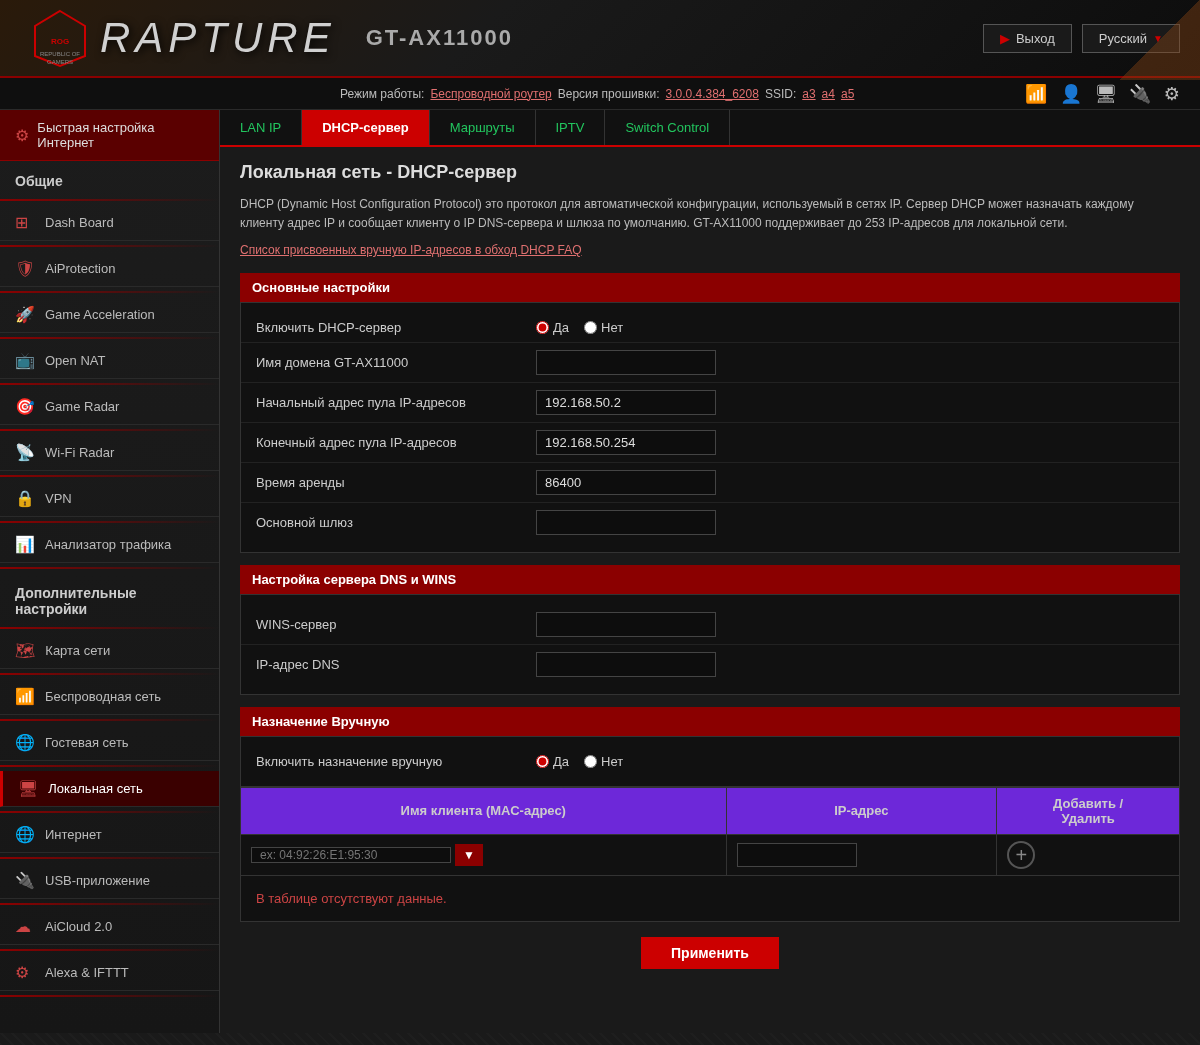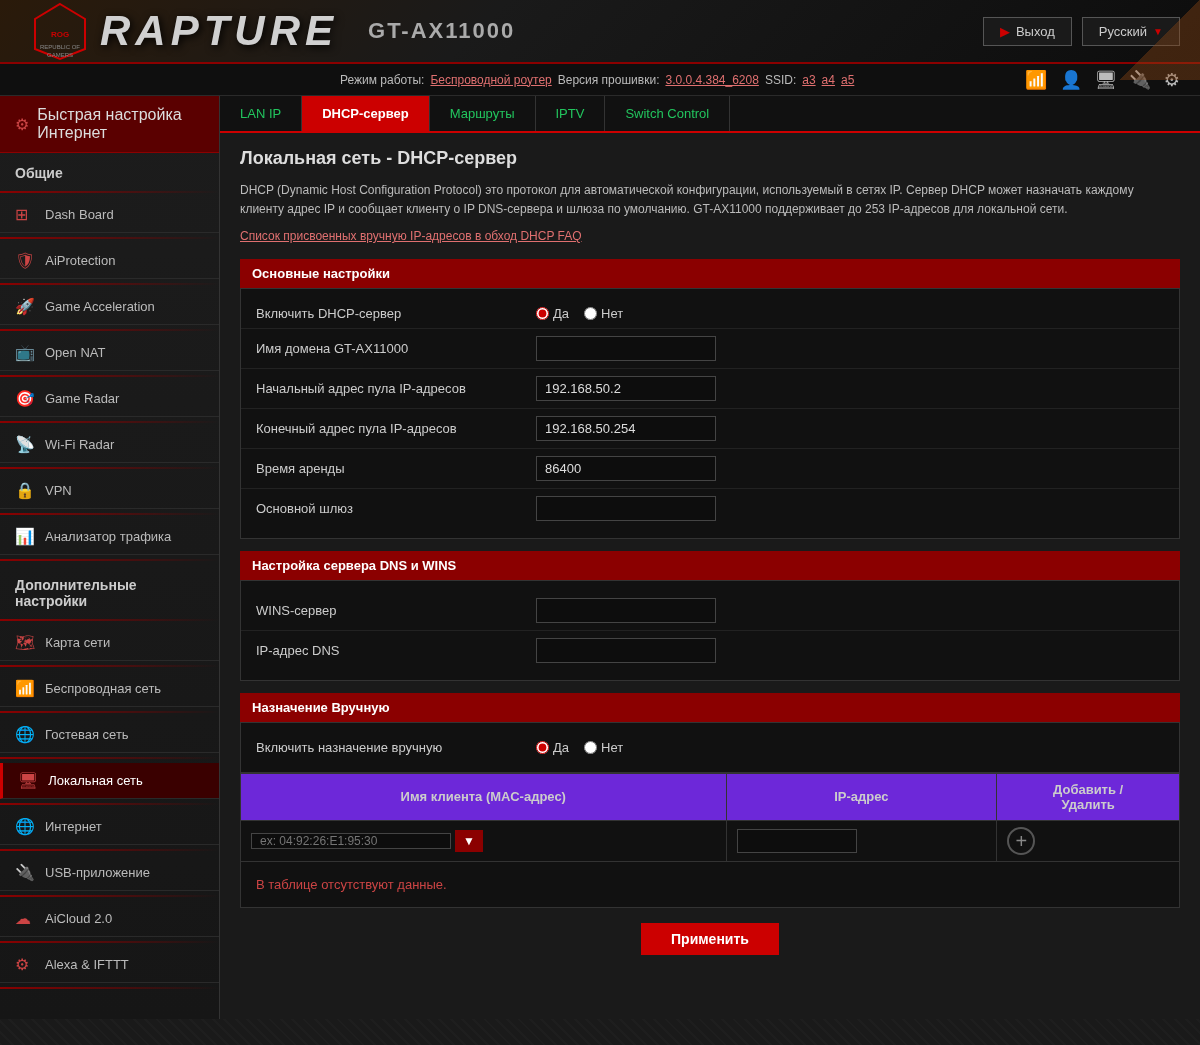--- a/index.html
+++ b/index.html
@@ -10,21 +10,21 @@
       background-image: repeating-linear-gradient(45deg, #1e1e1e 0px, #1e1e1e 2px, transparent 2px, transparent 8px);
       font-family: Arial, sans-serif;
       font-size: 13px;
       color: #ccc;
       overflow: hidden;
     }
 
     
     .header {
       background: linear-gradient(135deg, #2a1a0a 0%, #1a1a1a 40%, #0d0d0d 100%);
-      height: 64px;
+      height: 78px;
       display: flex;
       align-items: center;
       padding: 0 20px;
       border-bottom: 2px solid #8b0000;
       position: relative;
     }
     .model-name {
       font-size: 22px;
       font-weight: bold;
       color: #aaa;
@@ -91,21 +91,21 @@
     .sidebar {
       width: 220px;
       background: linear-gradient(180deg, #1c1c1c 0%, #161616 100%);
       border-right: 1px solid #333;
       overflow-y: auto;
       flex-shrink: 0;
     }
     .sidebar-quick {
       background: #5a0000;
       padding: 10px 15px;
-      font-size: 16px;
+      font-size: 13px;
       color: #ddd;
       display: flex;
       align-items: center;
       gap: 8px;
       border-bottom: 1px solid #8b0000;
     }
     .sidebar-quick::before { content: '⚙'; font-size: 16px; color: #cc4444; }
     .section-header {
       color: #ccc;
       font-size: 14px;
@@ -329,21 +329,21 @@
 <div class="header">
   <div class="rog-icon">
 
     <svg width="70" height="65" viewBox="0 0 70 65">
       <polygon points="35,5 60,20 60,50 35,60 10,50 10,20" fill="none" stroke="#cc0000" stroke-width="2"></polygon>
       <text x="35" y="38" text-anchor="middle" fill="#cc0000" font-size="8" font-weight="bold">ROG</text>
       <text x="35" y="50" text-anchor="middle" fill="#888" font-size="6">REPUBLIC OF</text>
       <text x="35" y="58" text-anchor="middle" fill="#888" font-size="6">GAMERS</text>
     </svg>
   </div>
-  <div style="font-size:42px;font-weight:700;color:#d0d0d0;letter-spacing:5px;font-style:italic;font-family:'Arial Black',sans-serif;text-shadow:2px 2px 8px #000;">RAPTURE</div>
+  <div style="font-size:42px;font-weight:400;color:#d0d0d0;letter-spacing:5px;font-style:italic;font-family:'Arial Black',sans-serif;text-shadow:2px 2px 8px #000;">RAPTURE</div>
   <div class="model-name">GT-AX11000</div>
   <div class="header-right">
     <button class="btn-logout">Выход</button>
     <button class="btn-lang">Русский</button>
   </div>
   <div class="corner-deco"></div>
 </div>
 
 <div class="mode-bar-top">
   <span>Режим работы:</span>

